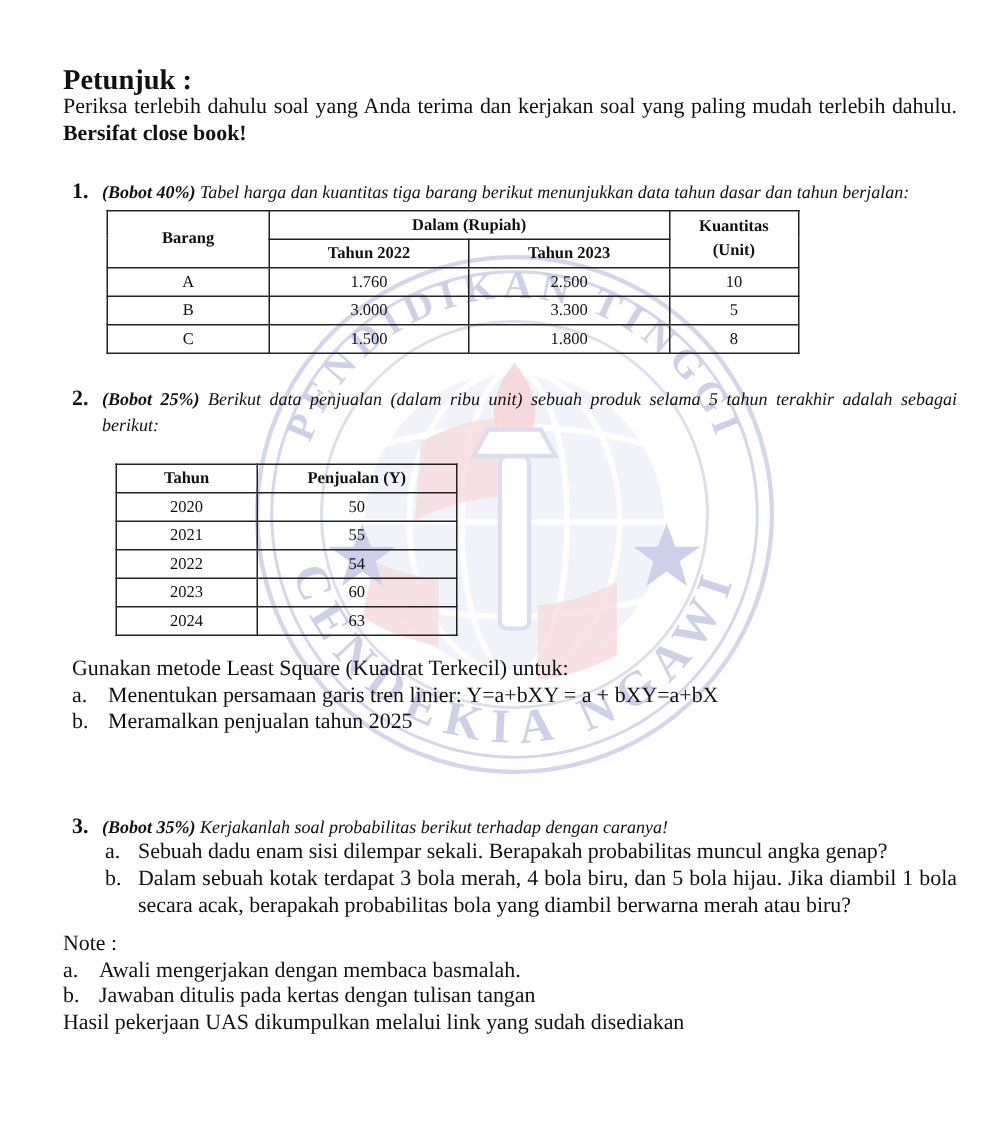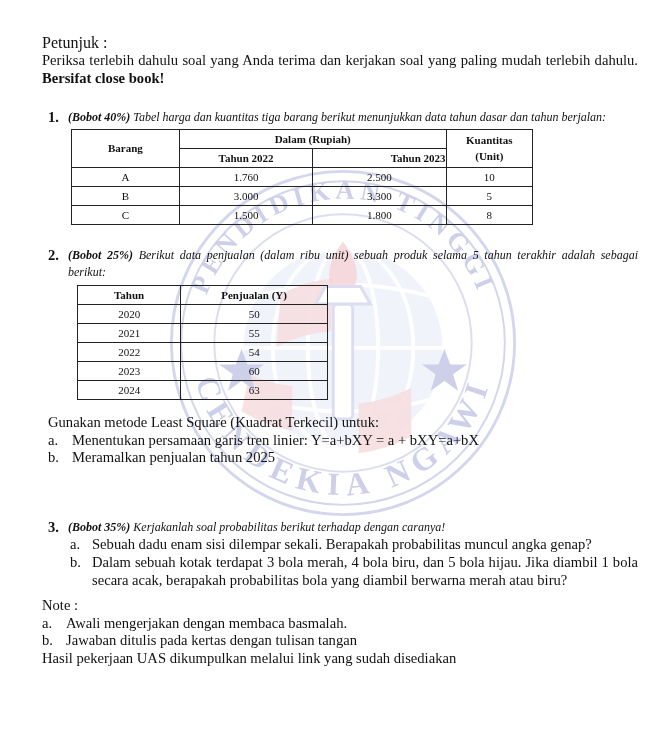--- a/index.html
+++ b/index.html
@@ -37,23 +37,24 @@
   }
 
   .ln {
     font-size: 14.6px;
     line-height: 17.6px;
     text-align: justify;
   }
   .b { font-weight: bold; }
 
   .heading {
-    font-weight: normal;
-    font-size: 16px;
+    font-weight: bold;
+    font-size: 19px;
     line-height: 18px;
+    margin-top: 11px;
   }
 
   
   .qrow {
     display: flex;
     align-items: flex-start;
   }
   .qnum {
     width: 26px;
     flex: 0 0 26px;
@@ -112,28 +113,28 @@
 
   #tbl1 {
     margin-left: 29px;
     margin-top: 2px;
     border: 1.6px solid #111;
     width: 462px;
   }
   #tbl1 th, #tbl1 td { border: 1px solid #222; }
   #tbl1 .c-barang { width: 108px; }
   #tbl1 .c-h1 { width: 134px; margin-left: 41px; }
-  #tbl1 .c-h2 { width: 134px; text-align: right; }
+  #tbl1 .c-h2 { width: 134px; }
   #tbl1 .c-kty { width: 86px; }
 
   #tbl2 {
     margin-left: 35px;
-    margin-top: 3px;
+    margin-top: 16px;
     border: 1.6px solid #111;
-    width: 251px;
+    width: 228px;
   }
   #tbl2 th, #tbl2 td { border: 1px solid #222; }
   #tbl2 .c-thn { width: 94px; }
   #tbl2 .c-pjl { width: 134px; }
   .sp8  { height: 8px; }
   .sp14 { height: 14px; }
   .sp22 { height: 22px; }
   .sp30 { height: 30px; }
 </style>
 </head>

